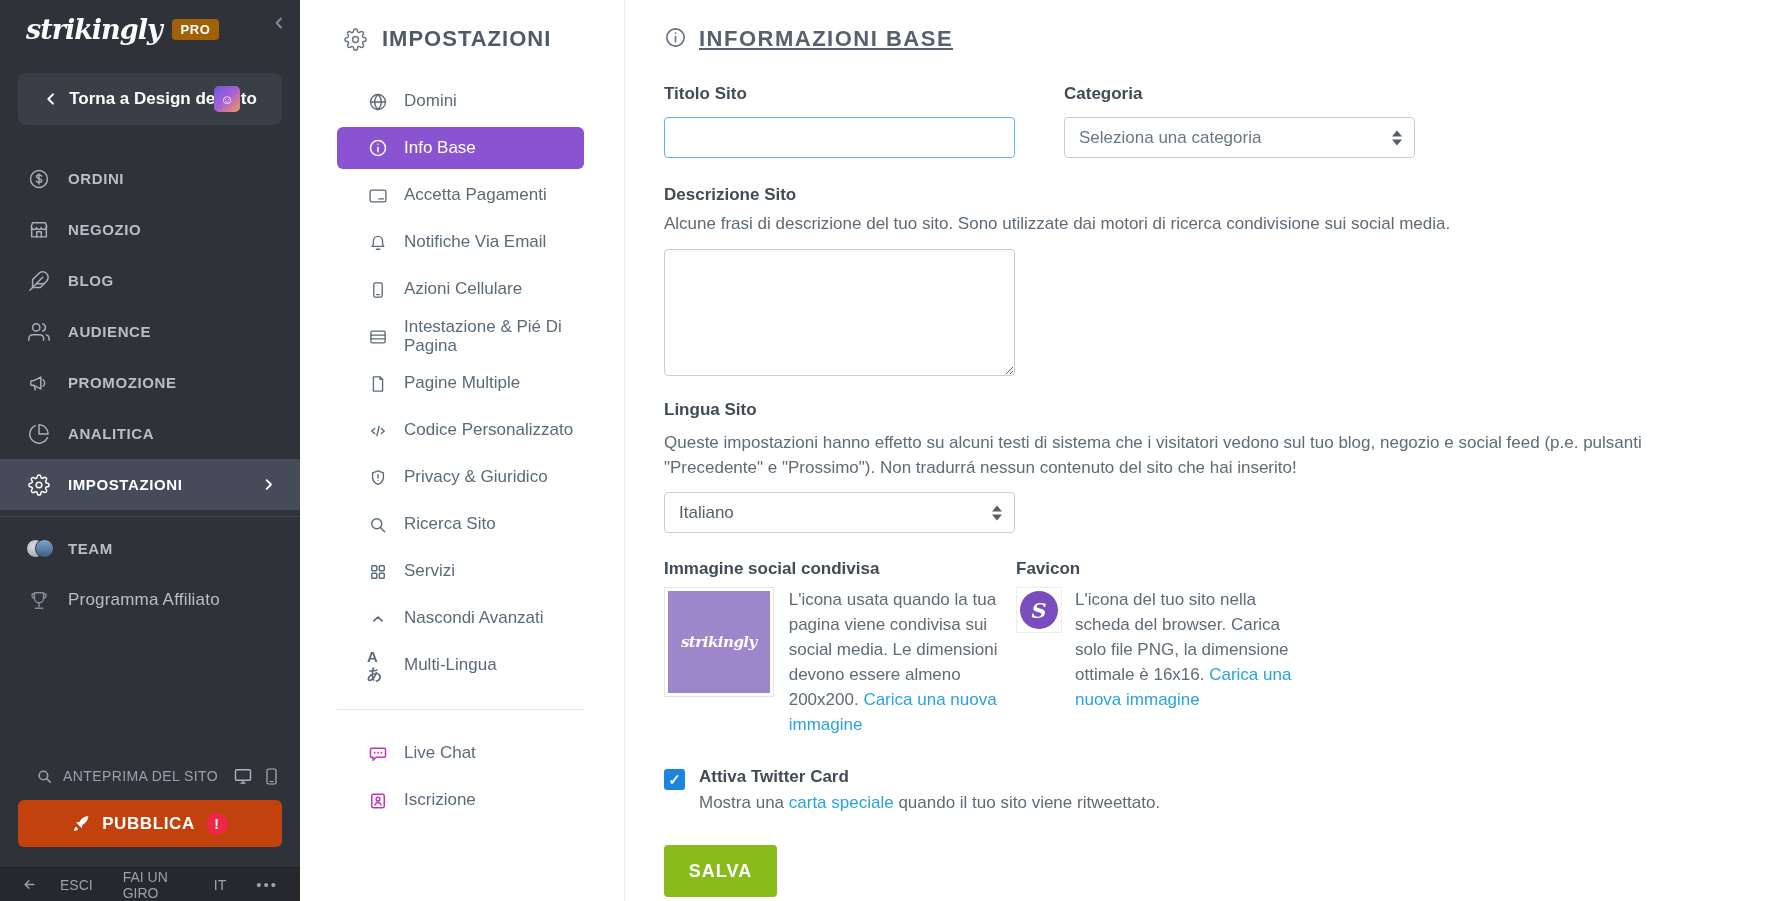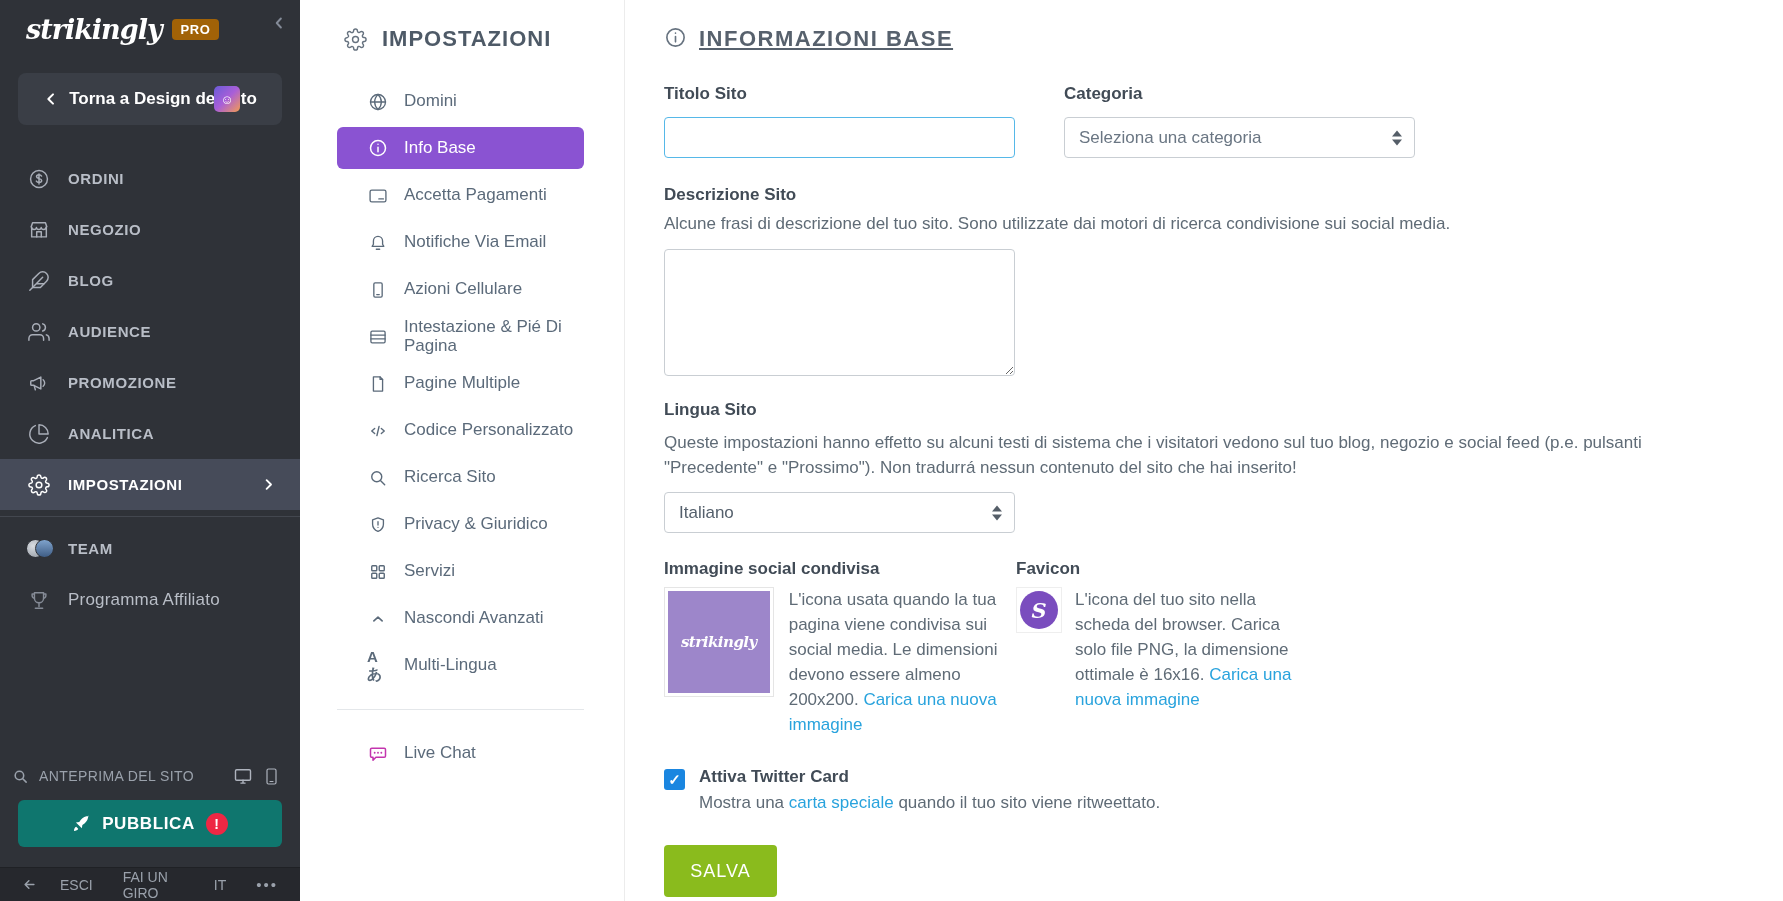--- a/index.html
+++ b/index.html
@@ -29,25 +29,25 @@
   .nav-item .ic { width:26px; margin-right:16px; display:flex; justify-content:center; color:#a9aeb8; }
   .nav-item.active { background:#464b59; color:#fff; }
   .nav-item.active .ic { color:#fff; }
   .nav-item .right-chev { margin-left:auto; display:flex; }
   .nav-sep { border-top:1px solid #43474f; margin:6px 0; }
   .team-avatars { width:26px; margin-right:16px; position:relative; height:20px; }
   .team-avatars .av { width:19px; height:19px; border-radius:50%; position:absolute; top:0;
     border:1px solid #2f3238; }
   .av1 { left:0; background:radial-gradient(circle at 35% 35%, #d9dde2, #8d939c); }
   .av2 { left:9px; background:linear-gradient(#7fa3cc,#3f5d85); }
-  .preview-row { margin-top:auto; display:flex; align-items:center; padding:0 22px 0 12px;
+  .preview-row { margin-top:auto; display:flex; align-items:center; padding:0 22px 0 36px;
     color:#9aa1ab; font-size:14px; letter-spacing:.4px; cursor:pointer; }
   .preview-row .mag { margin-right:10px; display:flex; }
   .dev-icons { margin-left:auto; display:flex; align-items:center; gap:12px; color:#aeb3bd; }
-  .publish-btn { margin:14px 18px 0; height:47px; background:#0f766e; border-radius:6px;
+  .publish-btn { margin:14px 18px 0; height:47px; background:#c2410c; border-radius:6px;
     color:#fff; font-weight:bold; font-size:17px; letter-spacing:.6px; display:flex;
     align-items:center; justify-content:center; gap:11px; cursor:pointer; }
   .warn-badge { width:22px; height:22px; border-radius:50%; background:#ee2744; color:#fff;
     font-size:14px; font-weight:bold; display:flex; align-items:center; justify-content:center; }
   .sb-footer { margin-top:20px; height:34px; background:#26282d; border-top:1px solid #1f2125;
     display:flex; align-items:center; padding:0 22px; gap:30px; color:#9aa1ab; font-size:14px; }
   .sb-footer .f-item { display:flex; align-items:center; gap:23px; cursor:pointer; }
   .dots { letter-spacing:2px; font-size:15px; cursor:pointer; }
 
   
@@ -108,21 +108,21 @@
   .fav-desc { width:225px; margin-left:13px; font-size:17px; color:#5f6b76; line-height:25px; }
   a.blue-link { color:#29a3dd; text-decoration:none; cursor:pointer; }
   .twitter-row { display:flex; margin-top:30px; }
   .chkbox { width:21px; height:21px; background:#1a86e0; border-radius:3px; margin-top:2px;
     color:#fff; font-size:15px; font-weight:bold; display:flex; align-items:center;
     justify-content:center; cursor:pointer; }
   .twitter-texts { margin-left:14px; }
   .tw-label { font-weight:bold; font-size:17px; color:#414b56; }
   .tw-sub { font-size:17px; color:#5f6b76; line-height:25px; margin-top:3px; }
   .save-btn { margin-top:30px; width:113px; height:52px; background:#8abb1d; border:none;
-    border-radius:4px; color:#fff; font-weight:normal; font-size:18px; letter-spacing:1px;
+    border-radius:4px; color:#fff; font-weight:bold; font-size:18px; letter-spacing:1px;
     cursor:pointer; font-family:"Liberation Sans", sans-serif; }
   svg { display:block; }
 </style>
 </head>
 <body>
 
 <div class="app">
 
   <div class="dark-sb">
     <div class="logo-row">
@@ -364,35 +364,35 @@
       <div class="set-item">
         <span class="ic">
           <svg width="20" height="20" viewBox="0 0 24 24" fill="none" stroke="currentColor" stroke-width="1.7" stroke-linecap="round" stroke-linejoin="round">
               <path d="M8 9l-3.5 3L8 15M16 9l3.5 3L16 15M13.3 6.5l-2.6 11"></path>
             </svg>
         </span>
         <span class="lbl">Codice Personalizzato</span>
       </div>
       <div class="set-item">
         <span class="ic">
+          <svg width="20" height="20" viewBox="0 0 24 24" fill="none" stroke="currentColor" stroke-width="1.6" stroke-linecap="round" stroke-linejoin="round">
+              <path d="M12 3.5l6.5 2.3v5.2c0 4.2-2.7 7-6.5 8.7-3.8-1.7-6.5-4.5-6.5-8.7V5.8L12 3.5z"></path>
+              <path d="M12 8v4M12 14.8h.01"></path>
+            </svg>
+        </span>
+        <span class="lbl">Privacy &amp; Giuridico</span>
+      </div>
+      <div class="set-item">
+        <span class="ic">
           <svg width="20" height="20" viewBox="0 0 24 24" fill="none" stroke="currentColor" stroke-width="1.7" stroke-linecap="round">
               <circle cx="10.5" cy="10.5" r="6"></circle>
               <path d="M15.2 15.2L20 20"></path>
             </svg>
         </span>
         <span class="lbl">Ricerca Sito</span>
-      </div>
-      <div class="set-item">
-        <span class="ic">
-          <svg width="20" height="20" viewBox="0 0 24 24" fill="none" stroke="currentColor" stroke-width="1.6" stroke-linecap="round" stroke-linejoin="round">
-              <path d="M12 3.5l6.5 2.3v5.2c0 4.2-2.7 7-6.5 8.7-3.8-1.7-6.5-4.5-6.5-8.7V5.8L12 3.5z"></path>
-              <path d="M12 8v4M12 14.8h.01"></path>
-            </svg>
-        </span>
-        <span class="lbl">Privacy &amp; Giuridico</span>
       </div>
       <div class="set-item">
         <span class="ic">
           <svg width="20" height="20" viewBox="0 0 24 24" fill="none" stroke="currentColor" stroke-width="1.7">
               <rect x="4.5" y="4.5" width="6" height="6" rx="1"></rect>
               <rect x="13.5" y="4.5" width="6" height="6" rx="1"></rect>
               <rect x="4.5" y="13.5" width="6" height="6" rx="1"></rect>
               <rect x="13.5" y="13.5" width="6" height="6" rx="1"></rect>
             </svg>
         </span>
@@ -414,20 +414,30 @@
       <div class="set-sep"></div>
 
       <div class="set-item pink">
         <span class="ic">
           <svg width="20" height="20" viewBox="0 0 24 24" fill="none" stroke="currentColor" stroke-width="1.8" stroke-linejoin="round">
               <path d="M4.5 5h15A1.5 1.5 0 0 1 21 6.5v8a1.5 1.5 0 0 1-1.5 1.5H9.5L6 19.5V16H4.5A1.5 1.5 0 0 1 3 14.5v-8A1.5 1.5 0 0 1 4.5 5z"></path>
               <path d="M8 10.5h.01M12 10.5h.01M16 10.5h.01" stroke-width="2.2" stroke-linecap="round"></path>
             </svg>
         </span>
         <span class="lbl">Live Chat</span>
+      </div>
+      <div class="set-item pink">
+        <span class="ic">
+          <svg width="20" height="20" viewBox="0 0 24 24" fill="none" stroke="currentColor" stroke-width="1.8" stroke-linecap="round" stroke-linejoin="round">
+              <rect x="4.5" y="4" width="15" height="16" rx="2"></rect>
+              <circle cx="12" cy="9.8" r="2.2"></circle>
+              <path d="M8.3 16.8c.8-2 2.2-3 3.7-3s2.9 1 3.7 3"></path>
+            </svg>
+        </span>
+        <span class="lbl">Iscrizione</span>
       </div>
     </div>
   </div>
 
   <div class="main">
     <div class="m-header">
       <span class="ic">
         <svg width="23" height="23" viewBox="0 0 24 24" fill="none" stroke="currentColor" stroke-width="1.7" stroke-linecap="round">
             <circle cx="12" cy="12" r="9"></circle>
             <path d="M12 11v5.5M12 7.5h.01"></path>

